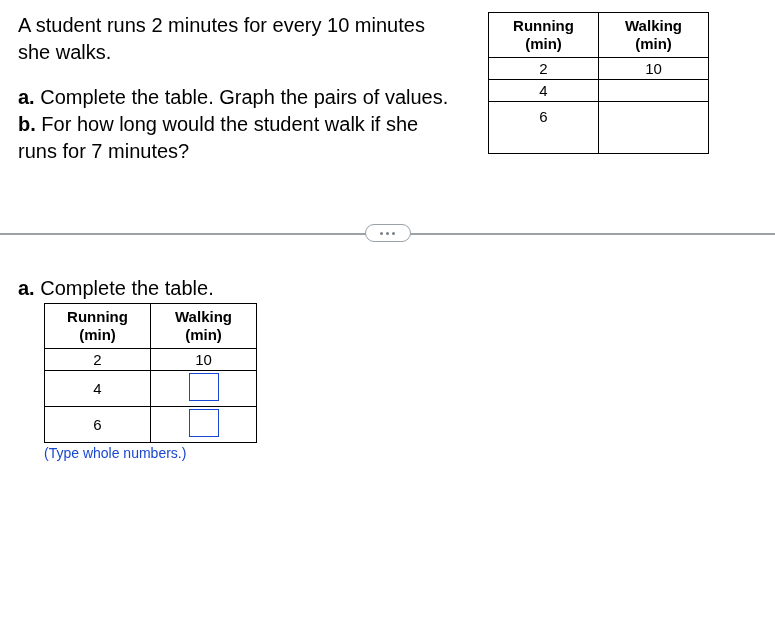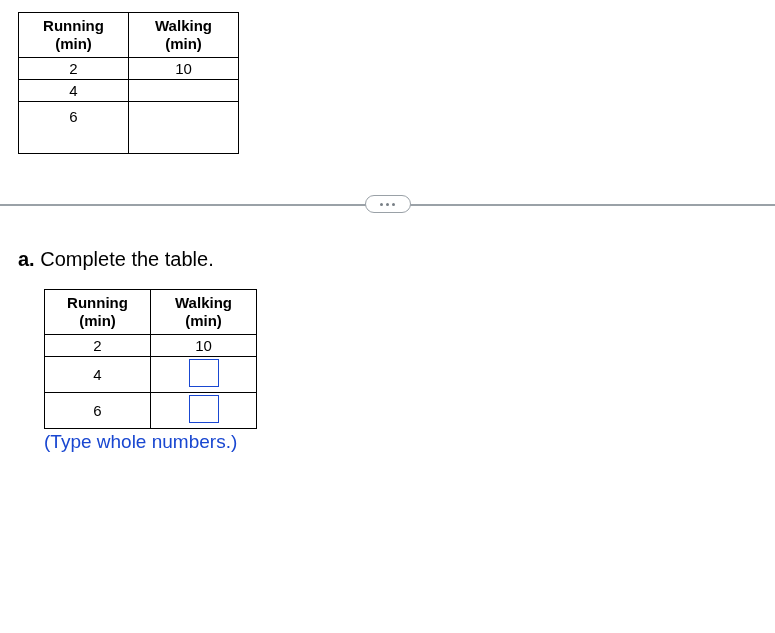--- a/index.html
+++ b/index.html
@@ -90,45 +90,52 @@
     .divider-pill .dot {
       width: 3px;
       height: 3px;
       border-radius: 50%;
       background: #787f86;
     }
     .answer-section {
       margin-left: 0;
     }
     .answer-section .instr {
-      margin-bottom: 18px;
+      margin-bottom: 3px;
     }
     .answer-table-wrap {
       margin-left: 26px;
     }
     .answer-table th {
       width: 106px;
     }
     .input-box {
       width: 30px;
       height: 28px;
       border: 1.5px solid #1947d1;
       display: inline-block;
       background: #fff;
     }
     .hint {
       color: #1947d1;
-      font-size: 19px;
+      font-size: 14px;
       margin-top: 2px;
     }
   </style>
 </head>
 <body>
 
 <div class="top-section">
+  <div class="question-text">
+    <p>A student runs 2 minutes for every 10 minutes she walks.</p>
+    <p>
+      <span class="part-label">a.</span><span> Complete the table. Graph the pairs of values.</span><br>
+      <span class="part-label">b.</span><span> For how long would the student walk if she runs for 7 minutes?</span>
+    </p>
+  </div>
 
   <table class="data-table top-table">
     <thead>
       <tr>
         <th>
           <span>Running</span><br><span>(min)</span>
         </th>
         <th>
           <span>Walking</span><br><span>(min)</span>
         </th>

